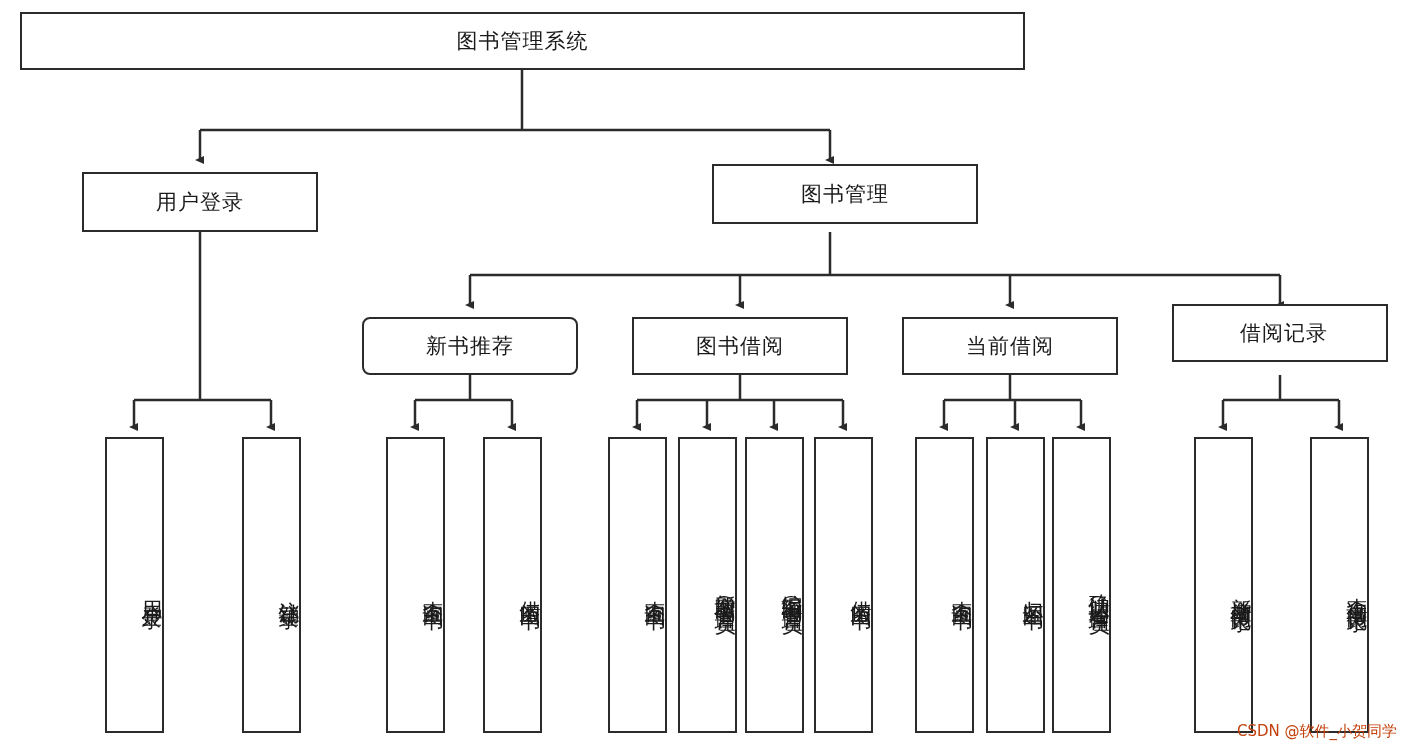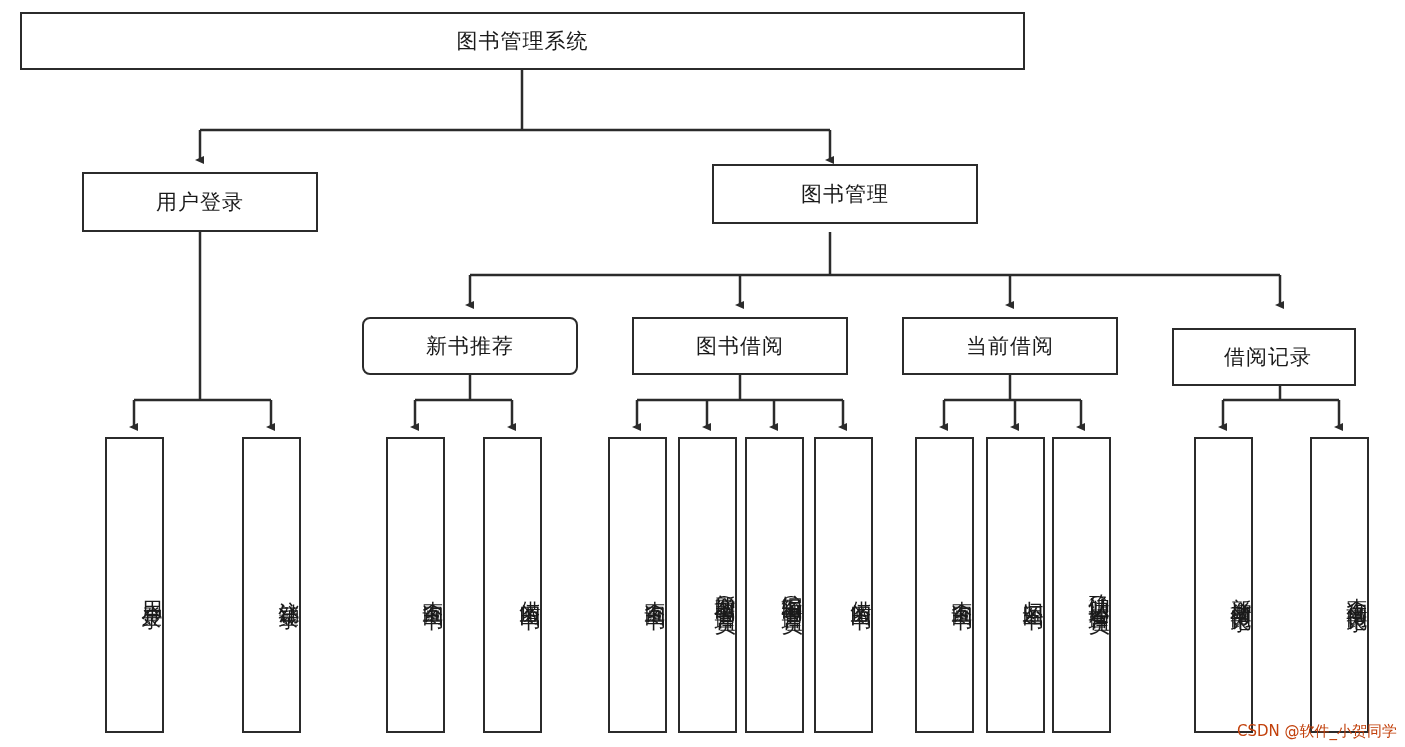--- a/index.html
+++ b/index.html
@@ -131,21 +131,21 @@
 
   <div class="node horiz" style="left:362px; top:317px; width:216px; height:58px;border-radius:8px;">
     <span>新书推荐</span>
   </div>
   <div class="node horiz" style="left:632px; top:317px; width:216px; height:58px;">
     <span>图书借阅</span>
   </div>
   <div class="node horiz" style="left:902px; top:317px; width:216px; height:58px;">
     <span>当前借阅</span>
   </div>
-  <div class="node horiz" style="left:1172px; top:328px; width:184px; height:58px;padding-left:8px;">
+  <div class="node horiz" style="left:1172px; top:304px; width:216px; height:58px;padding-left:8px;">
     <span>借阅记录</span>
   </div>
 
   <div class="node vert" style="left:105px; top:437px; width:59px; height:296px;">
     <span>用户登录</span>
   </div>
   <div class="node vert" style="left:242px; top:437px; width:59px; height:296px;">
     <span>注销登录</span>
   </div>
 

